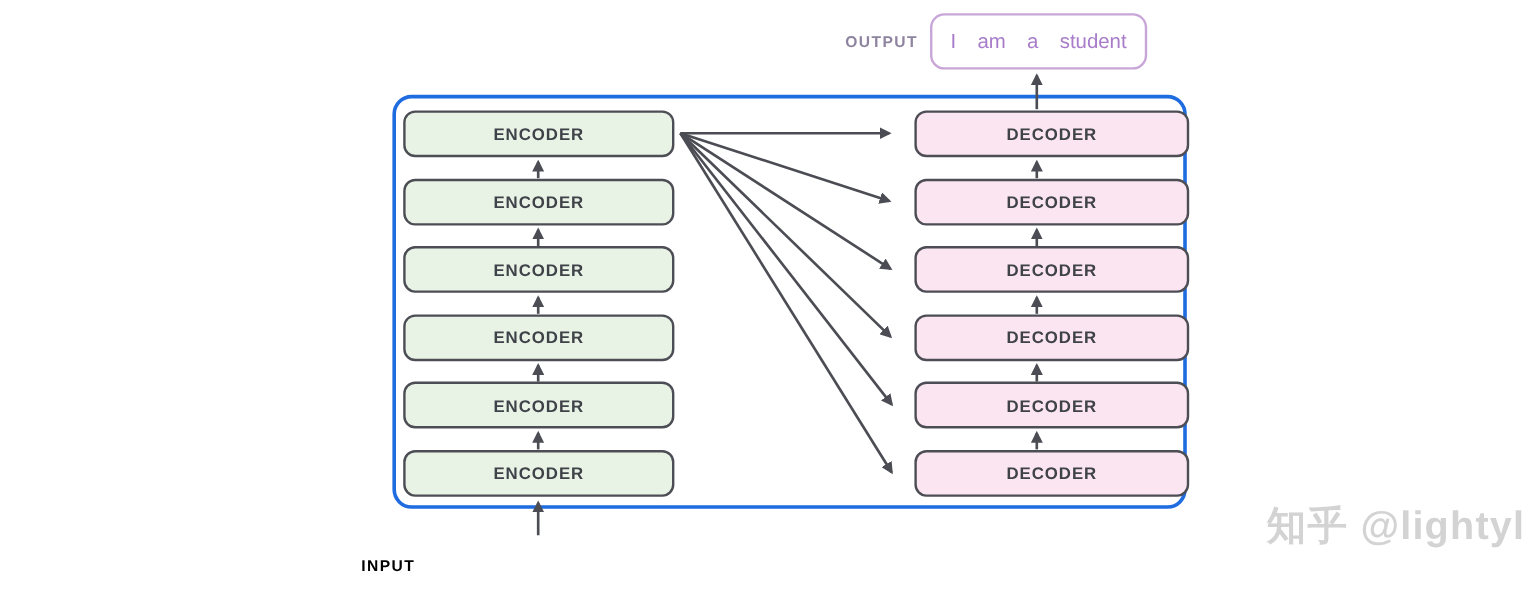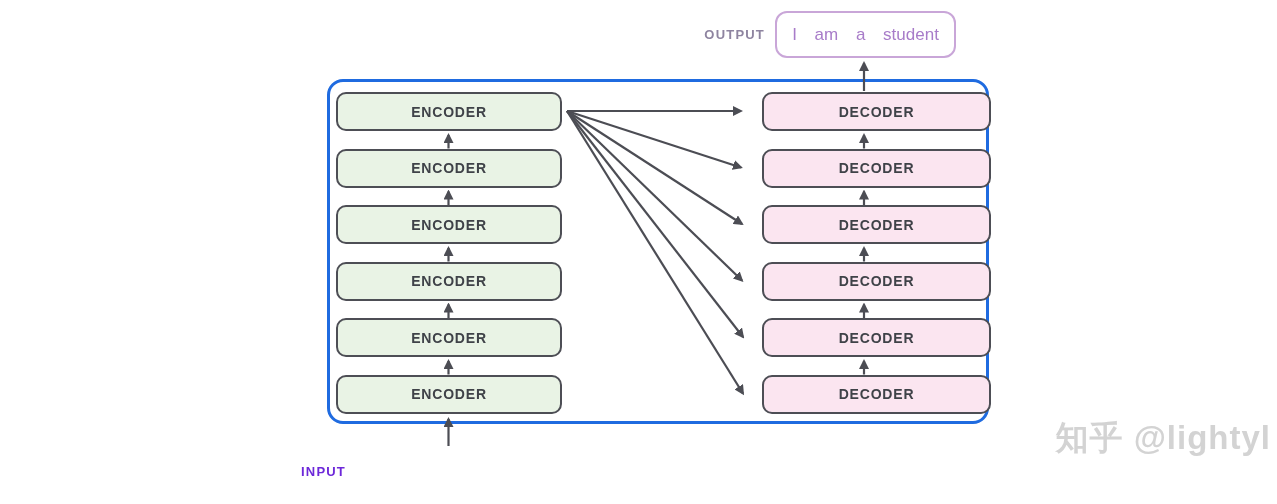--- a/index.html
+++ b/index.html
@@ -29,21 +29,21 @@
     border:2px solid #c9a6d8; color:#a87cc9; font-size:17px; word-spacing:13px;
   }
   .in-box {
     left:358px; top:447px; width:180px; height:49px;
     border:2px solid #85c285; color:#6fae6f; font-size:17px; word-spacing:13px;
   }
   .io-label {
     position:absolute; font-size:13px; font-weight:bold; letter-spacing:1.2px;
   }
   .out-label { left:665px; top:27px; width:100px; text-align:right; color:#8e84a0; }
-  .in-label  { left:250px; top:464px; width:96px; text-align:right; color:#6d28d9; }
+  .in-label  { left:250px; top:464px; width:96px; text-align:right; color:#000000; }
   .arrows { position:absolute; left:0; top:0; pointer-events:none; }
   .watermark {
     position:absolute; right:6px; top:416px; width:300px; text-align:right;
     font-size:33px; font-weight:bold; letter-spacing:1px; color:#d3d3d3;
   }
 </style>
 </head>
 <body>
 
 <div class="canvas">

